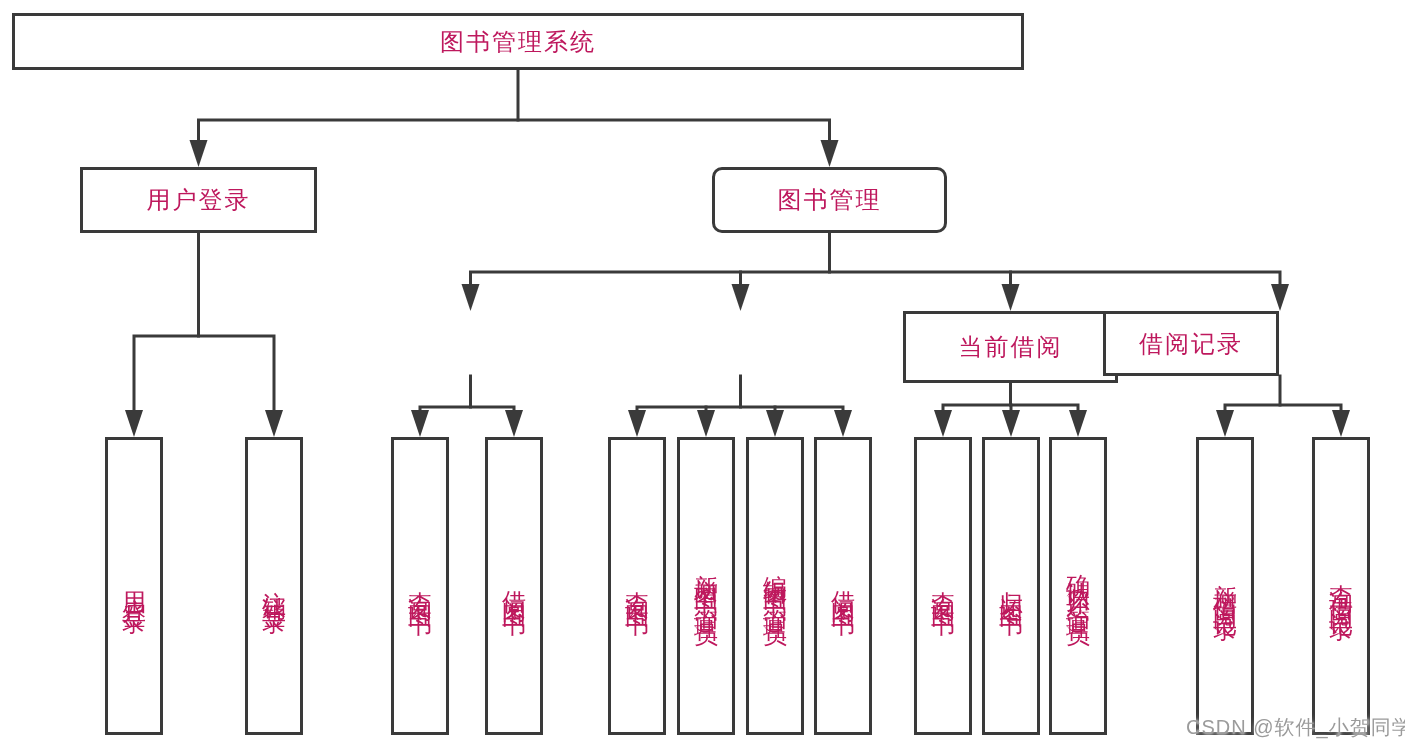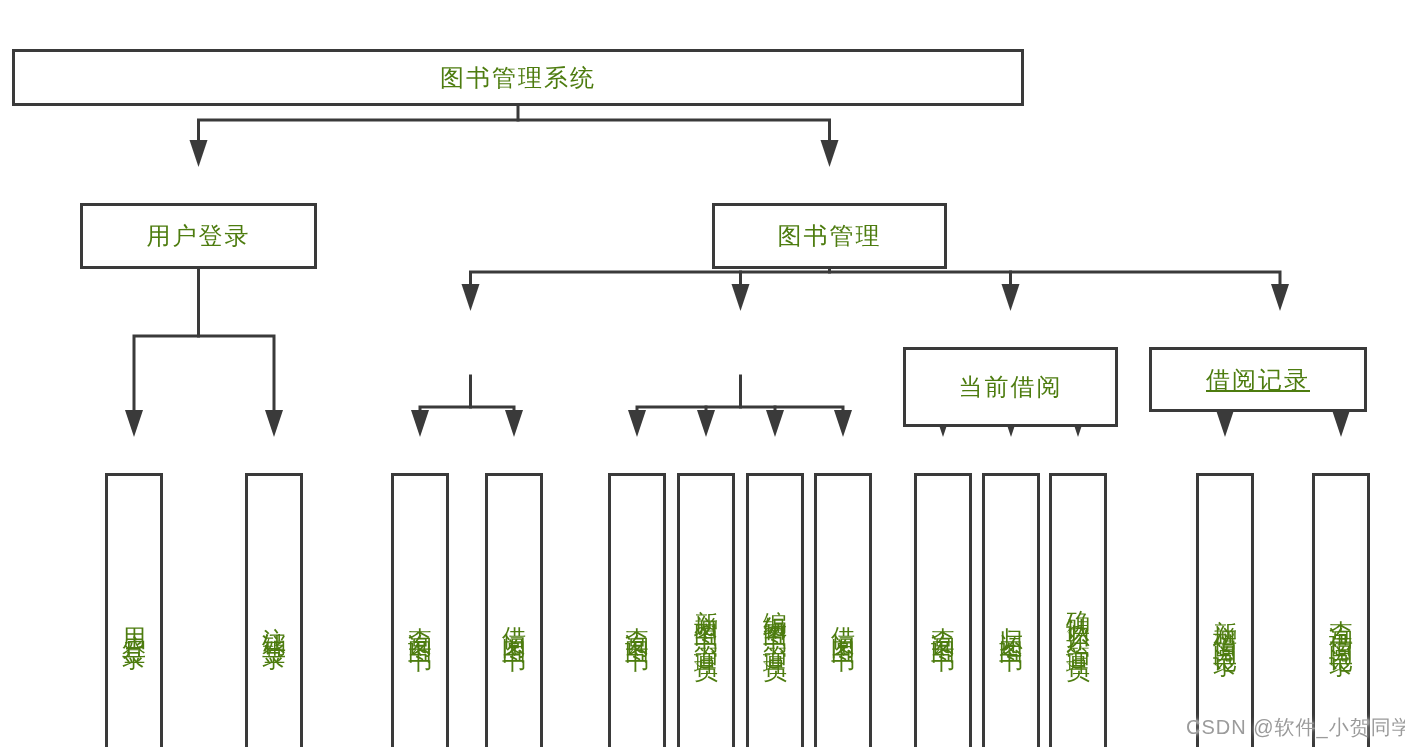--- a/index.html
+++ b/index.html
@@ -14,43 +14,42 @@
   #connectors {
     position: absolute;
     left: 0; top: 0;
     width: 1405px; height: 747px;
   }
   .box {
     position: absolute;
     box-sizing: border-box;
     border: 3px solid #3a3a3a;
     background: #ffffff;
-    color: #4d7c0f;
+    color: #be185d;
     display: flex;
     align-items: center;
     justify-content: center;
     font-size: 24px;
-    margin-top: 36px;
   }
   .hlabel { letter-spacing: 2px; white-space: nowrap; }
   .leaf span {
     writing-mode: vertical-rl;
     text-orientation: mixed;
     letter-spacing: 7px;
     line-height: 1;
     white-space: nowrap;
   }
   
   .pos-root      { left: 12px;   top: 13px;  width: 1012px; height: 57px; }
   .pos-l2-login  { left: 80px;   top: 167px; width: 237px;  height: 66px; }
-  .pos-l2-mgmt   { left: 712px;  top: 167px; width: 235px;  height: 66px; }
+  .pos-l2-mgmt   { left: 712px;  top: 167px; width: 235px;  height: 66px; border-radius: 10px; }
   .pos-l3-newrec { left: 363px;  top: 311px; width: 215px;  height: 65px; }
   .pos-l3-borrow { left: 633px;  top: 311px; width: 215px;  height: 65px; }
-  .pos-l3-current{ left: 903px;  top: 311px; width: 215px;  height: 80px; }
-  .pos-l3-records{ left: 1149px; top: 311px; width: 218px;  height: 65px; text-decoration: underline; }
+  .pos-l3-current{ left: 903px;  top: 311px; width: 215px;  height: 72px; }
+  .pos-l3-records{ left: 1103px; top: 311px; width: 176px;  height: 65px; }
   .leaf { top: 437px; width: 58px; height: 298px; }
   .pos-leaf-userlogin { left: 105px; }
   .pos-leaf-logout    { left: 245px; }
   .pos-leaf-nb-query  { left: 391px; }
   .pos-leaf-nb-borrow { left: 485px; }
   .pos-leaf-bb-query  { left: 608px; }
   .pos-leaf-bb-add    { left: 677px; }
   .pos-leaf-bb-edit   { left: 746px; }
   .pos-leaf-bb-borrow { left: 814px; }
   .pos-leaf-cb-query  { left: 914px; }

